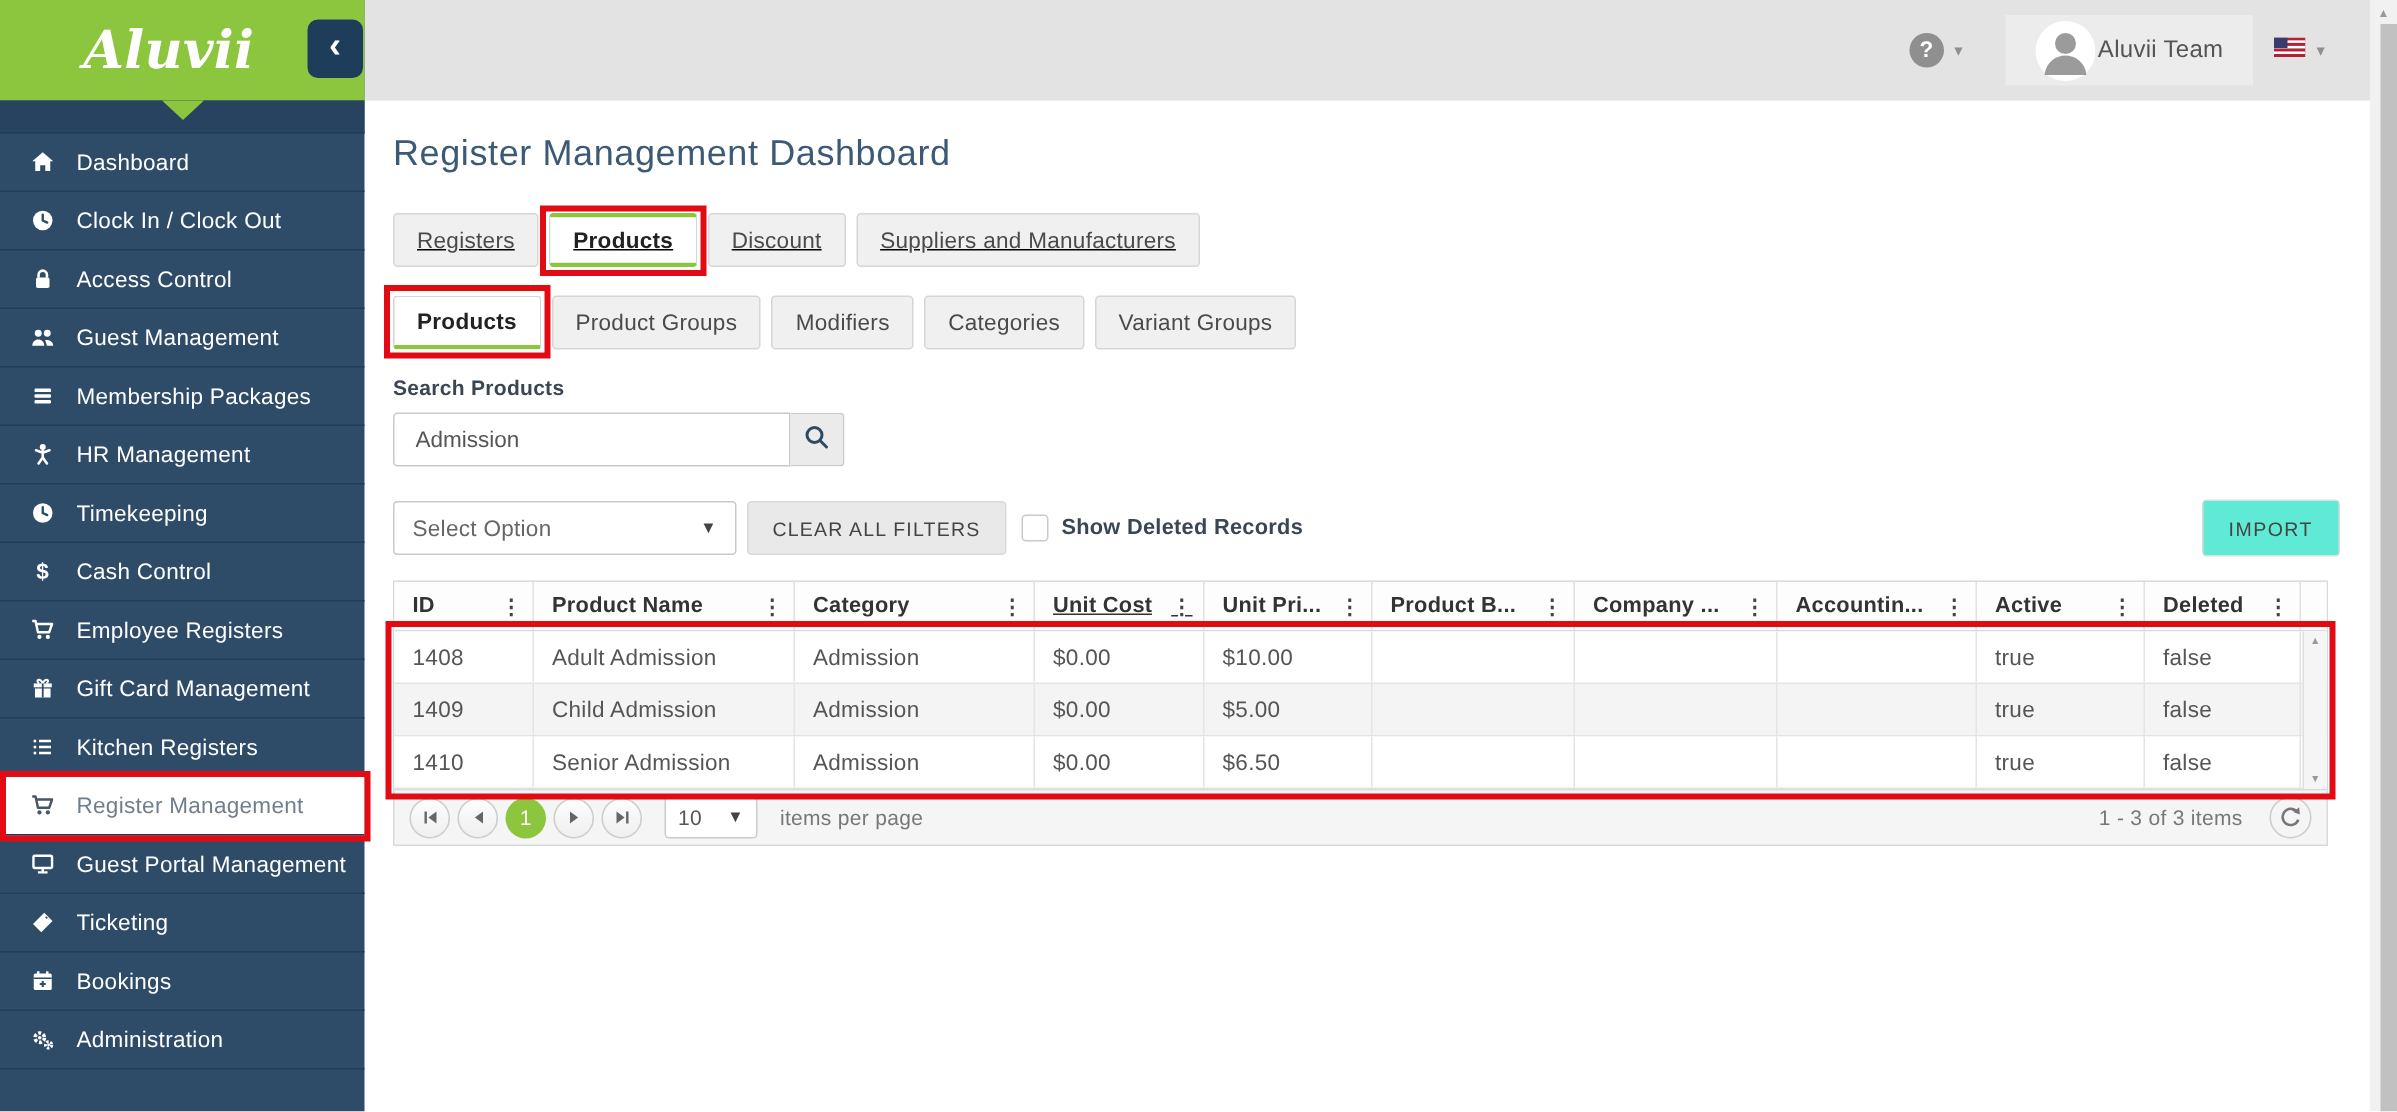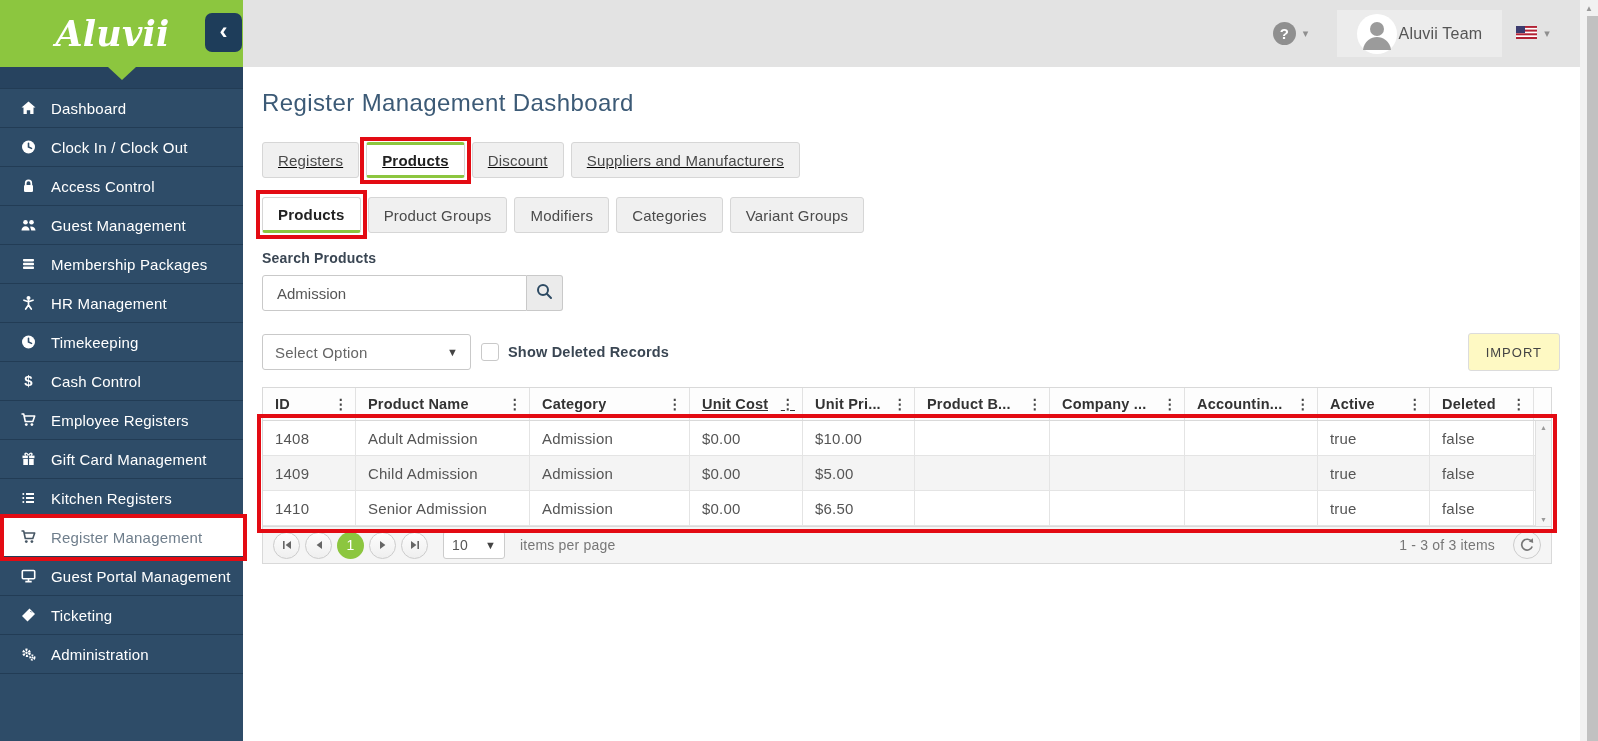--- a/index.html
+++ b/index.html
@@ -55,28 +55,28 @@
     border:4px solid #E30B13; z-index:6; pointer-events:none; }
 
   .search-label { margin-top:17px; font-size:14px; font-weight:bold; color:#3A4653; }
   .search-row { margin-top:9px; display:flex; }
   .search-input { width:265px; height:36px; border:1px solid #C9C9C9; border-radius:3px 0 0 3px; padding:0 14px;
     font-size:15px; color:#555; outline:none; font-family:inherit; }
   .search-btn { width:36px; height:36px; background:#EBEBEB; border:1px solid #C9C9C9; border-left:none;
     border-radius:0 3px 3px 0; display:flex; align-items:center; justify-content:center; cursor:pointer; }
 
   .filter-row { margin-top:22px; display:flex; align-items:center; }
-  .select-box { width:209px; height:36px; border:1px solid #C9C9C9; border-radius:3px; background:#fff; display:flex;
+  .select-box { width:229px; height:36px; border:1px solid #C9C9C9; border-radius:3px; background:#fff; display:flex;
     align-items:center; justify-content:space-between; padding:0 12px; font-size:15px; color:#666; cursor:pointer; }
   .select-caret { color:#444; font-size:11px; }
   .clear-btn { margin-left:7px; height:36px; padding:0 16px; background:#E9E9E9; border:1px solid #D9D9D9; border-radius:3px;
     font-size:13px; letter-spacing:.8px; color:#444; cursor:pointer; font-family:inherit; }
   .checkbox { margin-left:10px; width:18px; height:18px; border:1px solid #C9C9C9; border-radius:3px; background:#fff; cursor:pointer; flex:none; }
   .checkbox-label { margin-left:9px; font-size:14.5px; font-weight:bold; color:#3A4653; }
-  .import-btn { margin-left:auto; height:38px; padding:0 17px; background:#fef9c3; border:1px solid #DCDCDC; border-radius:3px;
+  .import-btn { margin-left:auto; height:38px; padding:0 17px; background:#5eead4; border:1px solid #DCDCDC; border-radius:3px;
     font-size:13px; letter-spacing:1px; color:#444; cursor:pointer; font-family:inherit; }
 
   
   .grid-wrap { position:relative; margin-top:16px; width:1290px; border:1px solid #D9D9D9; background:#fff; }
   .g-header { display:flex; height:33px; background:#FDFDFD; border-bottom:1px solid #D9D9D9; }
   .g-h-cell { display:flex; align-items:center; justify-content:space-between; padding:0 7px 0 12px; font-size:14.5px;
     font-weight:bold; color:#333; border-right:1px solid #E2E2E2; flex:none; cursor:pointer; }
   .g-h-label { overflow:hidden; white-space:nowrap; }
   .col-menu { color:#444; font-size:14px; cursor:pointer; flex:none; }
   .g-h-filler { flex:1; }
@@ -253,20 +253,31 @@
           <svg viewBox="0 0 16 16">
             <path d="M1.5 9 L9 1.5 L14.5 7 L7 14.5 Z" fill="currentColor"></path>
             <line x1="10" y1="4.2" x2="11.8" y2="6" stroke="#2E4C68" stroke-width="1" stroke-dasharray="1.5 1"></line>
           </svg>
         </span>
         <span class="side-label">Ticketing</span>
       </div>
       <div class="side-item">
         <span class="side-icon">
           <svg viewBox="0 0 16 16">
+            <rect x="2" y="3" width="12" height="11" rx="1" fill="currentColor"></rect>
+            <path d="M5 1.5 V4 M11 1.5 V4" stroke="currentColor" stroke-width="1.6"></path>
+            <path d="M2 6.2 H14" stroke="#2E4C68" stroke-width="1"></path>
+            <path d="M8 8 V12 M6 10 H10" stroke="#2E4C68" stroke-width="1.4"></path>
+          </svg>
+        </span>
+        <span class="side-label">Bookings</span>
+      </div>
+      <div class="side-item">
+        <span class="side-icon">
+          <svg viewBox="0 0 16 16">
             <circle cx="6" cy="6.8" r="3.1" fill="none" stroke="currentColor" stroke-width="2.4" stroke-dasharray="2 1.3"></circle>
             <circle cx="6" cy="6.8" r="1.2" fill="currentColor"></circle>
             <circle cx="11.9" cy="11.6" r="2.1" fill="none" stroke="currentColor" stroke-width="2" stroke-dasharray="1.6 1.1"></circle>
             <circle cx="11.9" cy="11.6" r="0.9" fill="currentColor"></circle>
           </svg>
         </span>
         <span class="side-label">Administration</span>
       </div>
     </nav>
 </aside>
@@ -330,20 +341,21 @@
           </svg>
       </span>
     </button>
   </div>
 
   <div class="filter-row">
     <div class="select-box">
       <span>Select Option</span>
       <span class="select-caret">▼</span>
     </div>
+    <button class="clear-btn">CLEAR ALL FILTERS</button>
     <div class="checkbox"></div>
     <span class="checkbox-label">Show Deleted Records</span>
     <button class="import-btn">IMPORT</button>
   </div>
 
   <div class="grid-wrap">
     <div class="g-header" id="g-header">
         <div class="g-h-cell" style="width: 93px;">
           <span class="g-h-label">ID</span>
           <span class="col-menu">⋮</span>

